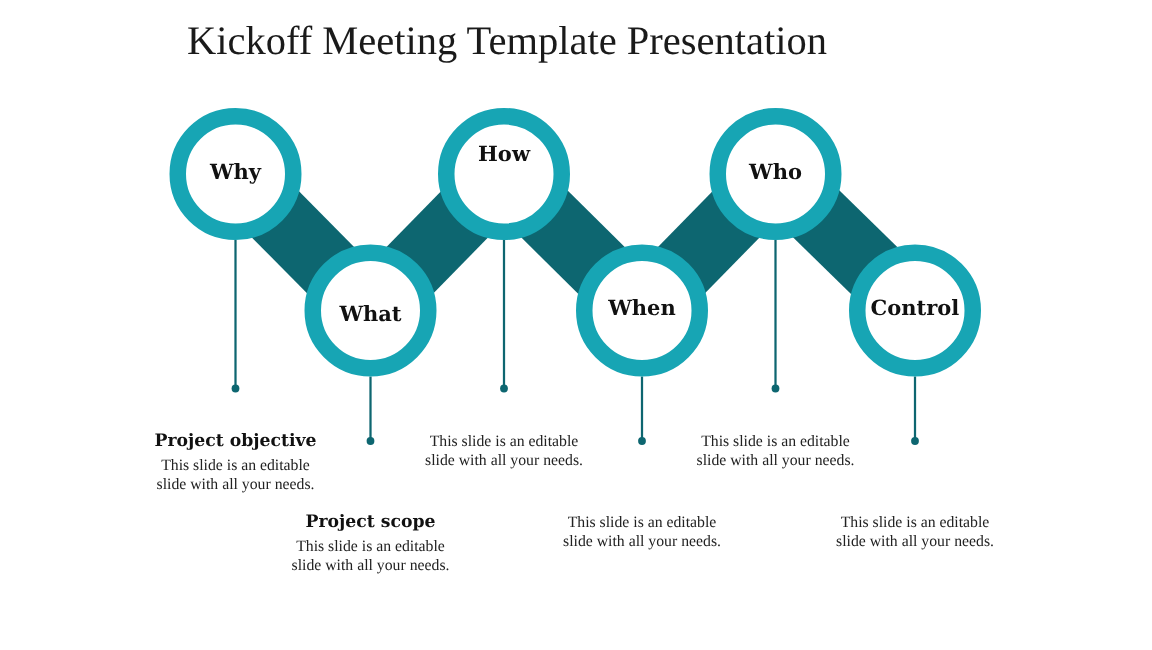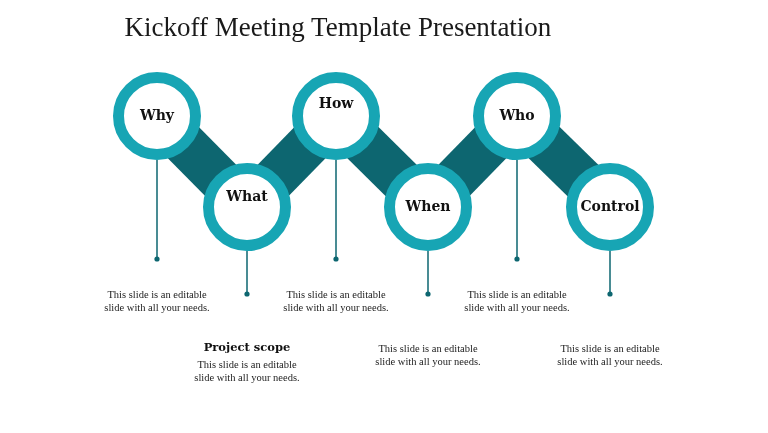--- a/index.html
+++ b/index.html
@@ -60,27 +60,28 @@
     <circle cx="157" cy="116" r="38.5"></circle>
     <circle cx="247" cy="207" r="38.5"></circle>
     <circle cx="336" cy="116" r="38.5"></circle>
     <circle cx="428" cy="207" r="38.5"></circle>
     <circle cx="517" cy="116" r="38.5"></circle>
     <circle cx="610" cy="207" r="38.5"></circle>
   </g>
 </svg>
 
 <div class="node-label" style="left:157px; top:107px;">Why</div>
-<div class="node-label" style="left:247px; top:188px;">What</div>
+<div class="node-label" style="left:247px; top:202px;">What</div>
 <div class="node-label" style="left:336px; top:95px;">How</div>
 <div class="node-label" style="left:428px; top:198px;">When</div>
 <div class="node-label" style="left:517px; top:107px;">Who</div>
 <div class="node-label" style="left:610px; top:198px;">Control</div>
 
 <div class="info" style="left:157px; top:285px;">
+  <div class="head">Project objective</div>
   <div class="desc"><span>This slide is an editable</span><br><span>slide with all your needs.</span></div>
 </div>
 <div class="info" style="left:247px; top:339px;">
   <div class="head">Project scope</div>
   <div class="desc"><span>This slide is an editable</span><br><span>slide with all your needs.</span></div>
 </div>
 <div class="info" style="left:336px; top:285px;">
   <div class="desc"><span>This slide is an editable</span><br><span>slide with all your needs.</span></div>
 </div>
 <div class="info" style="left:428px; top:339px;">

